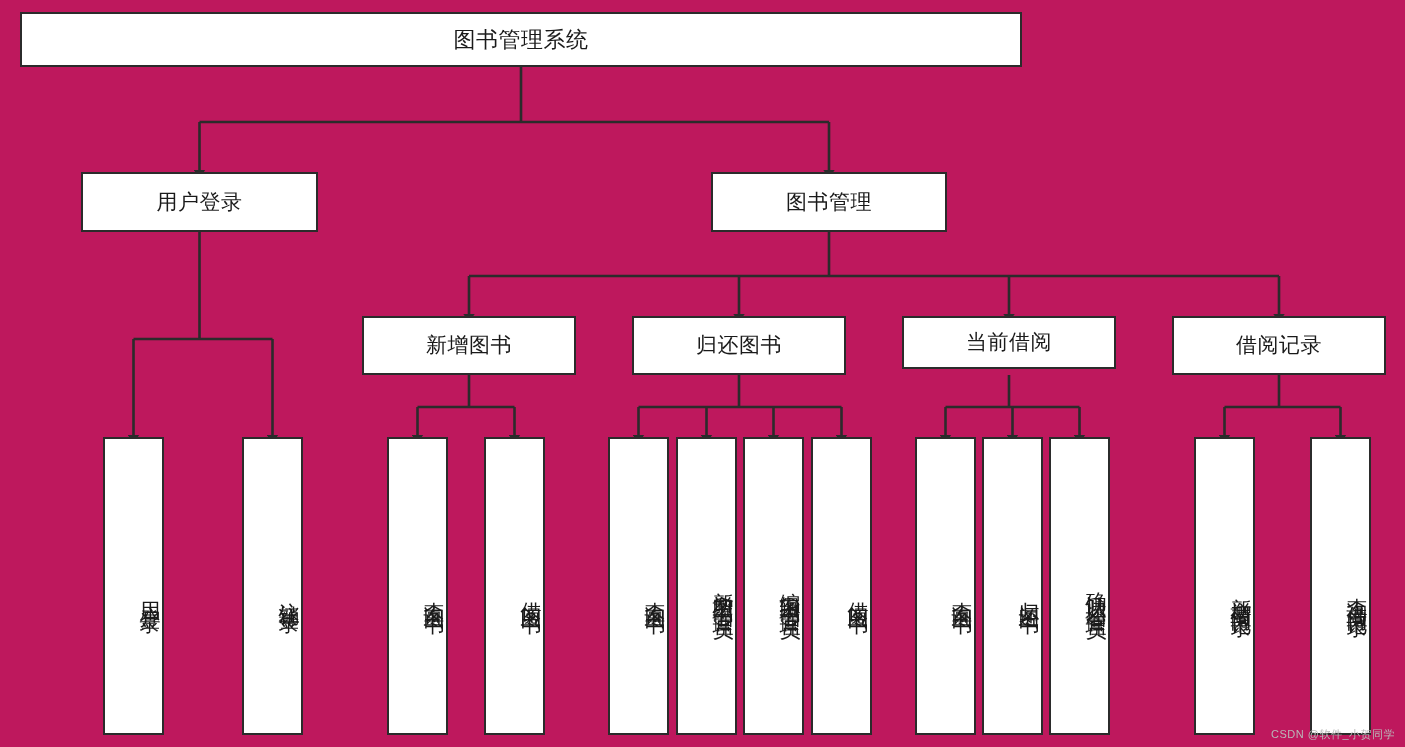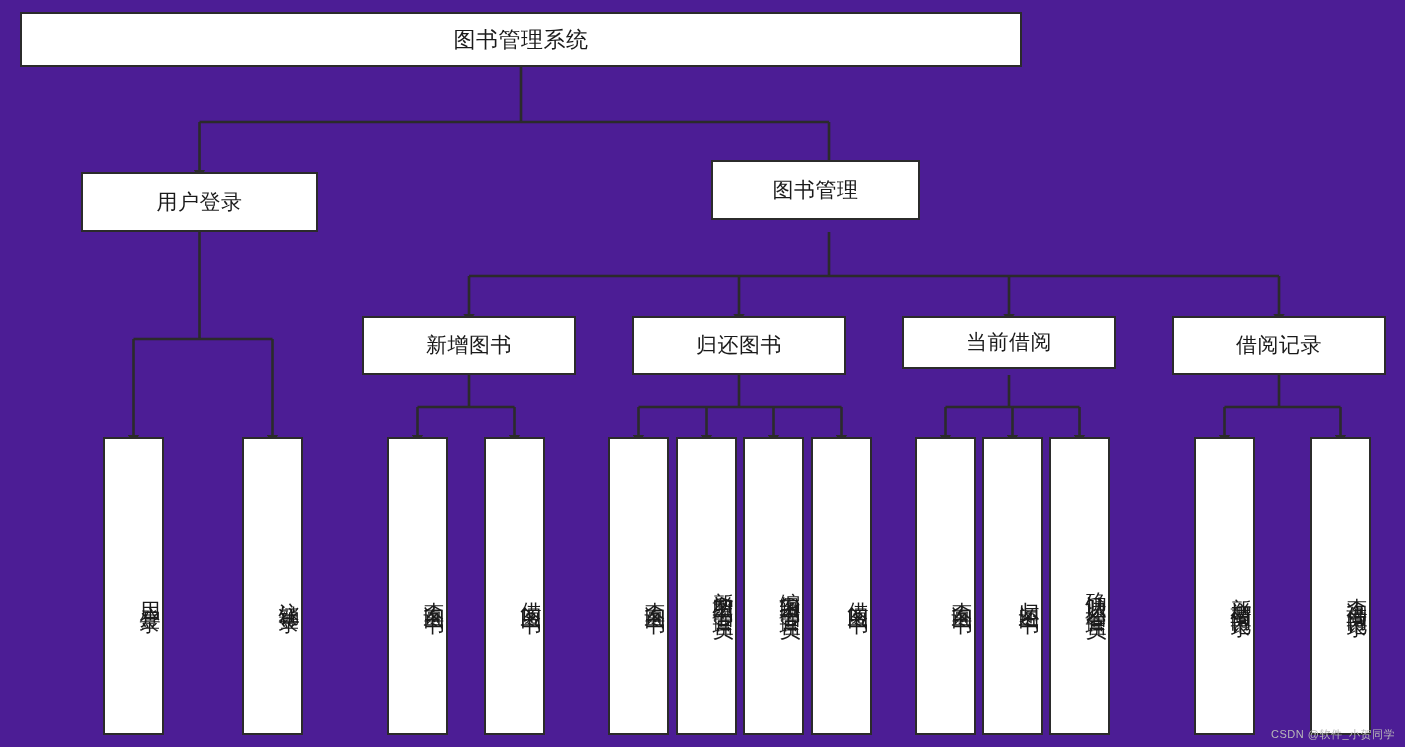--- a/index.html
+++ b/index.html
@@ -8,21 +8,21 @@
     padding: 0;
     background: #ffffff;
   }
   body {
     font-family: "Liberation Sans", "DejaVu Sans", sans-serif;
   }
   #canvas {
     position: relative;
     width: 1405px;
     height: 747px;
-    background: #4c1d95;
+    background: #be185d;
     overflow: hidden;
   }
   #wires {
     position: absolute;
     left: 0;
     top: 0;
     width: 1405px;
     height: 747px;
     pointer-events: none;
   }
@@ -117,21 +117,21 @@
       </g>
   </svg>
 
   <div id="node-layer">
       <div class="node h root" style="left: 20px; top: 12px; width: 1002px; height: 55px;">
         <span>图书管理系统</span>
       </div>
       <div class="node h" style="left: 81px; top: 172px; width: 237px; height: 60px;">
         <span>用户登录</span>
       </div>
-      <div class="node h" style="left: 711px; top: 160px; width: 209px; height: 60px;">
+      <div class="node h" style="left: 711px; top: 172px; width: 236px; height: 60px;">
         <span>图书管理</span>
       </div>
       <div class="node h" style="left: 362px; top: 316px; width: 214px; height: 59px;">
         <span>新增图书</span>
       </div>
       <div class="node h" style="left: 632px; top: 316px; width: 214px; height: 59px;">
         <span>归还图书</span>
       </div>
       <div class="node h" style="left: 902px; top: 316px; width: 214px; height: 53px;">
         <span>当前借阅</span>

